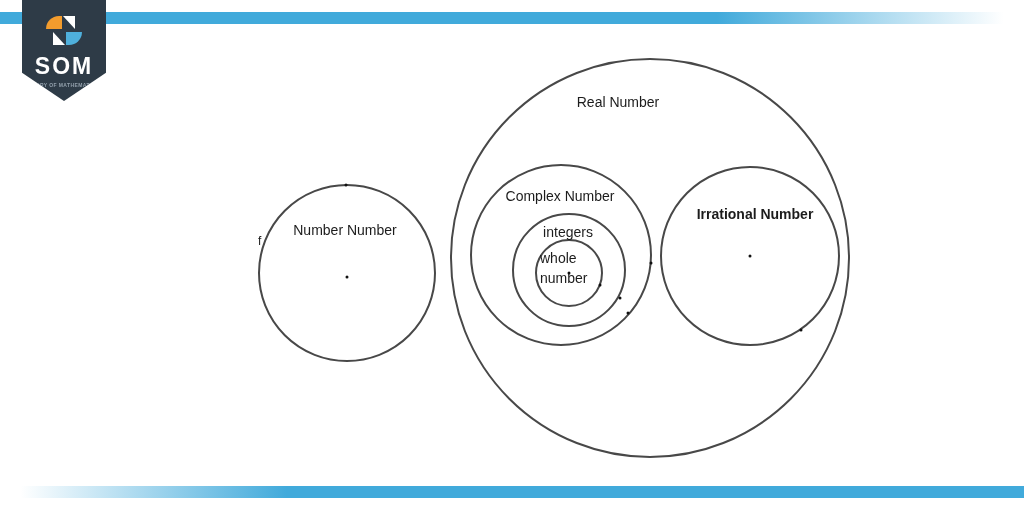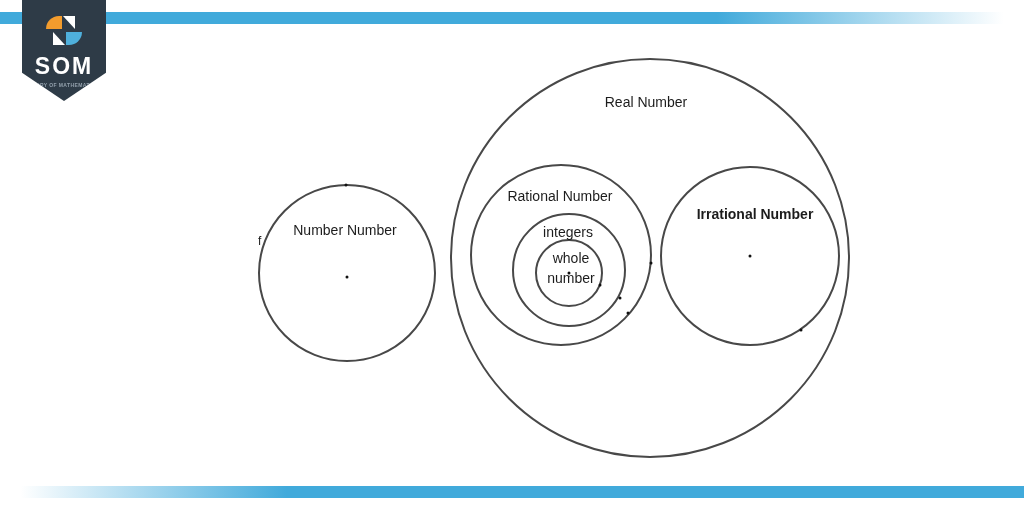--- a/index.html
+++ b/index.html
@@ -34,24 +34,24 @@
   
   .circle{position:absolute;border:2px solid #484848;border-radius:50%;box-sizing:border-box;background:transparent;}
   .c-real{left:450px;top:58px;width:400px;height:400px;}
   .c-rational{left:470px;top:164px;width:182px;height:182px;}
   .c-integers{left:512px;top:213px;width:114px;height:114px;}
   .c-whole{left:535px;top:239px;width:68px;height:68px;}
   .c-irrational{left:660px;top:166px;width:180px;height:180px;}
   .c-complex{left:258px;top:184px;width:178px;height:178px;}
   
   .lbl{position:absolute;transform:translateX(-50%);font-size:14px;color:#1c1c1c;white-space:nowrap;}
-  .l-real{left:646px;top:94px;}
+  .l-real{left:618px;top:94px;}
   .l-rational{left:560px;top:188px;}
   .l-integers{left:568px;top:224px;}
-  .l-whole{left:571px;top:248px;white-space:normal;width:62px;text-align:center;line-height:20px;}
+  .l-whole{left:571px;top:248px;white-space:normal;width:62px;line-height:20px;}
   .l-irrational{left:755px;top:206px;font-weight:bold;}
   .l-complex{left:345px;top:222px;}
   .l-curve{left:258px;top:234px;font-size:12px;transform:none;}
   
   .pt{position:absolute;width:3px;height:3px;background:#111111;border-radius:50%;transform:translate(-50%,-50%);}
 </style>
 </head>
 <body>
 
 <div class="stage">
@@ -72,21 +72,21 @@
 
   <div>
     <div class="circle c-real"></div>
     <div class="circle c-rational"></div>
     <div class="circle c-integers"></div>
     <div class="circle c-whole"></div>
     <div class="circle c-irrational"></div>
     <div class="circle c-complex"></div>
 
     <div class="lbl l-real">Real Number</div>
-    <div class="lbl l-rational">Rational Number</div>
+    <div class="lbl l-rational">Complex Number</div>
     <div class="lbl l-integers">integers</div>
     <div class="lbl l-whole">whole number</div>
     <div class="lbl l-irrational">Irrational Number</div>
     <div class="lbl l-complex">Number Number</div>
     <div class="lbl l-curve">f</div>
   <div class="pt" style="left: 346px; top: 185px;"></div>
       <div class="pt" style="left: 347px; top: 277px;"></div>
       <div class="pt" style="left: 569px; top: 273px;"></div>
       <div class="pt" style="left: 600px; top: 285px;"></div>
       <div class="pt" style="left: 620px; top: 298px;"></div>

